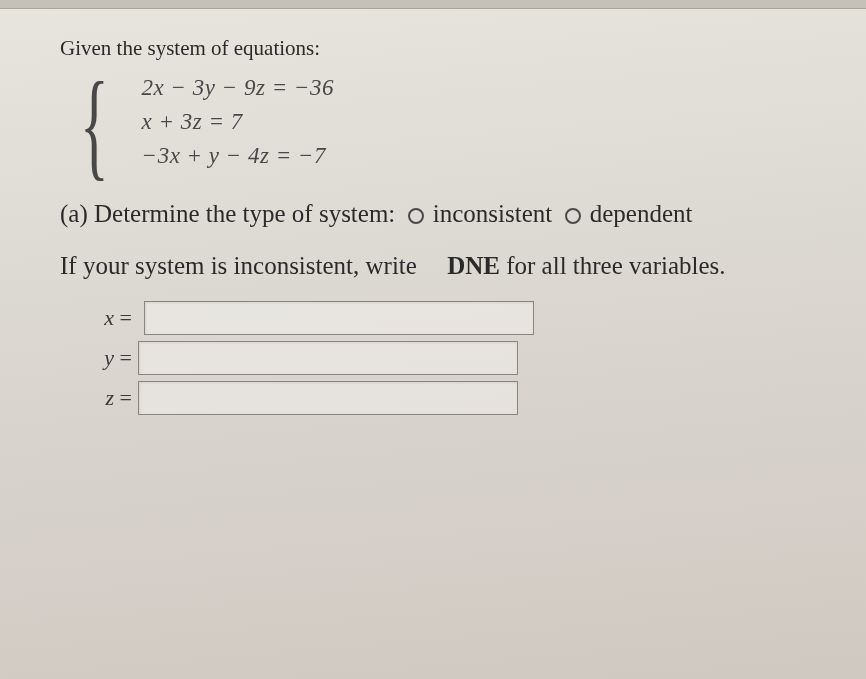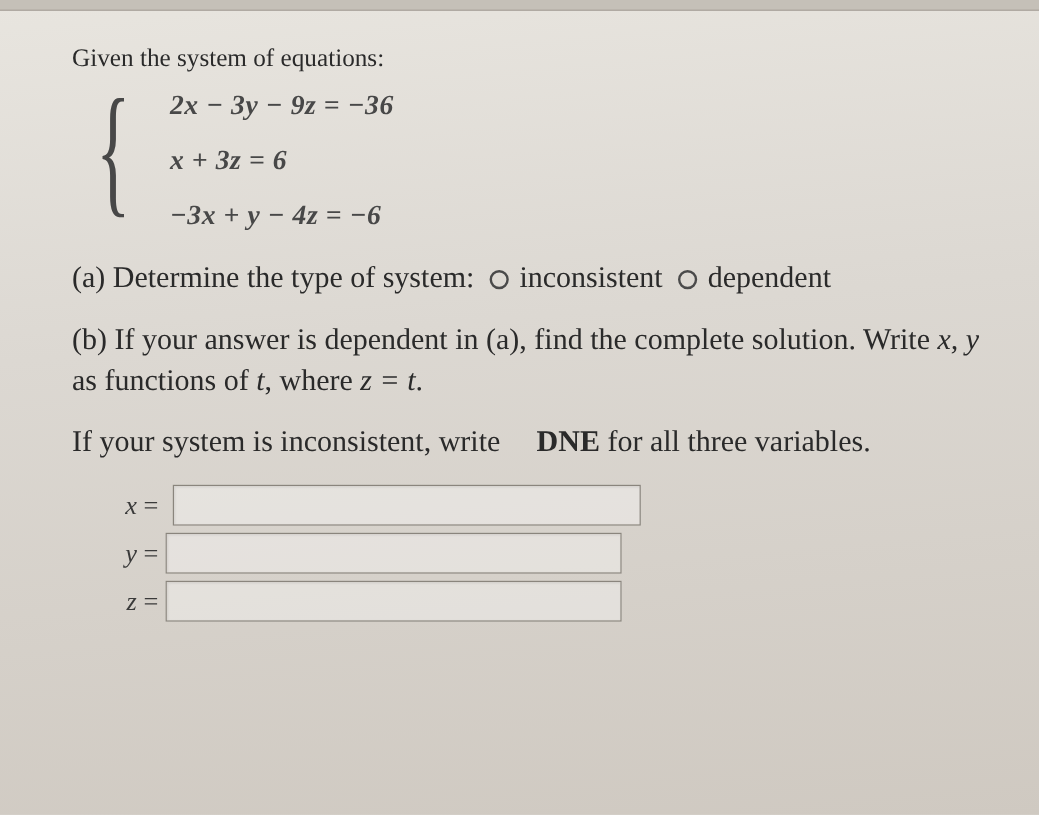--- a/index.html
+++ b/index.html
@@ -44,22 +44,21 @@
       color: #484848;
       margin-right: 4px;
       transform: scaleX(0.5);
       transform-origin: left center;
       font-weight: 300;
     }
     .eqs {
       display: flex;
       flex-direction: column;
       justify-content: flex-start;
-      gap: 20px;
-      font-weight: bold;
+      gap: 8px;
     }
     .eq {
       font-family: 'Cambria Math', 'STIX', Georgia, serif;
       font-size: 23px;
       color: #484848;
       font-style: italic;
       letter-spacing: 0.5px;
     }
     .part {
       font-size: 25px;
@@ -115,36 +114,33 @@
 <body>
 
 <div class="page">
 
   <div class="prompt">Given the system of equations:</div>
 
   <div class="system">
     <div class="brace">{</div>
     <div class="eqs">
       <div class="eq">2x − 3y − 9z = −36</div>
-      <div class="eq">x + 3z = 6</div>
-      <div class="eq">−3x + y − 4z = −6</div>
+      <div class="eq">x + 3z = 7</div>
+      <div class="eq">−3x + y − 4z = −7</div>
     </div>
   </div>
 
   <div class="part">
     <span>(a) Determine the type of system: </span>
     <span class="radio"></span>
     <span>inconsistent</span>
     <span class="radio"></span>
     <span>dependent</span>
   </div>
 
-  <div class="part">
-    <span>(b) If your answer is dependent in (a), find the complete solution. Write </span><span class="mathvar">x, y</span><span> as functions of </span><span class="mathvar">t</span><span>, where </span><span class="mathvar">z = t</span><span>.</span>
-  </div>
 
   <div class="part">
     <span>If your system is inconsistent, write </span><span class="bold">DNE</span><span> for all three variables.</span>
   </div>
 
   <div class="answers">
     <div class="answer-row">
       <div class="answer-label"><span class="mathvar">x</span> <span class="eqsym">=</span></div>
       <input class="answer-input first" type="text" value="" style="">
     </div>

